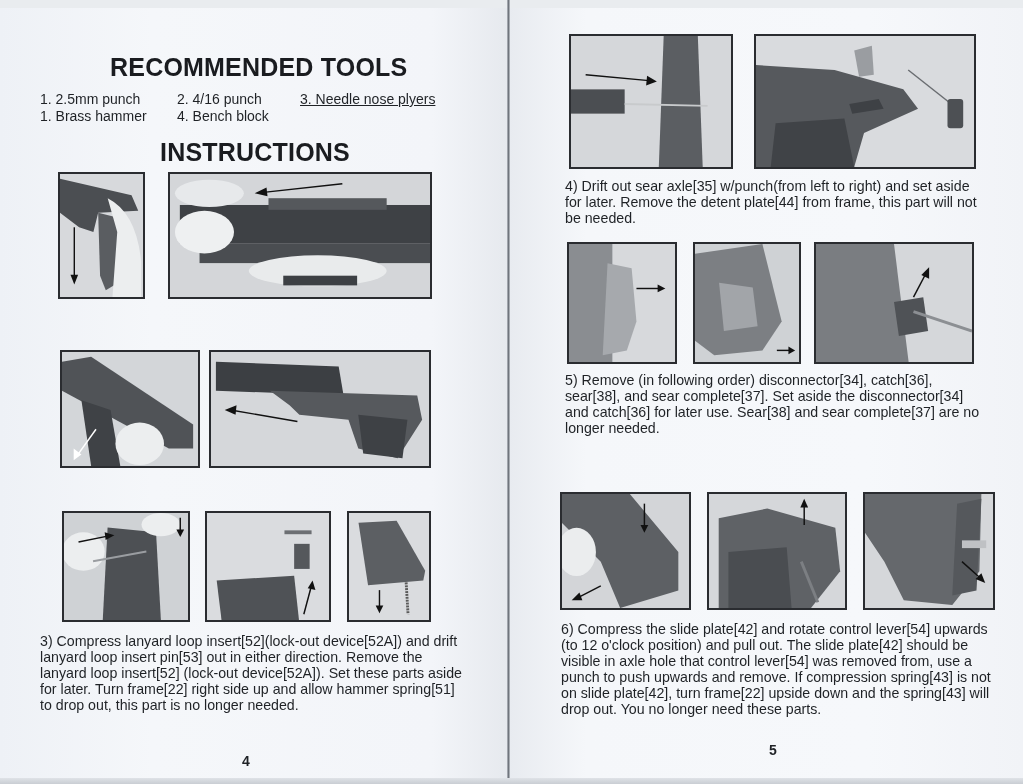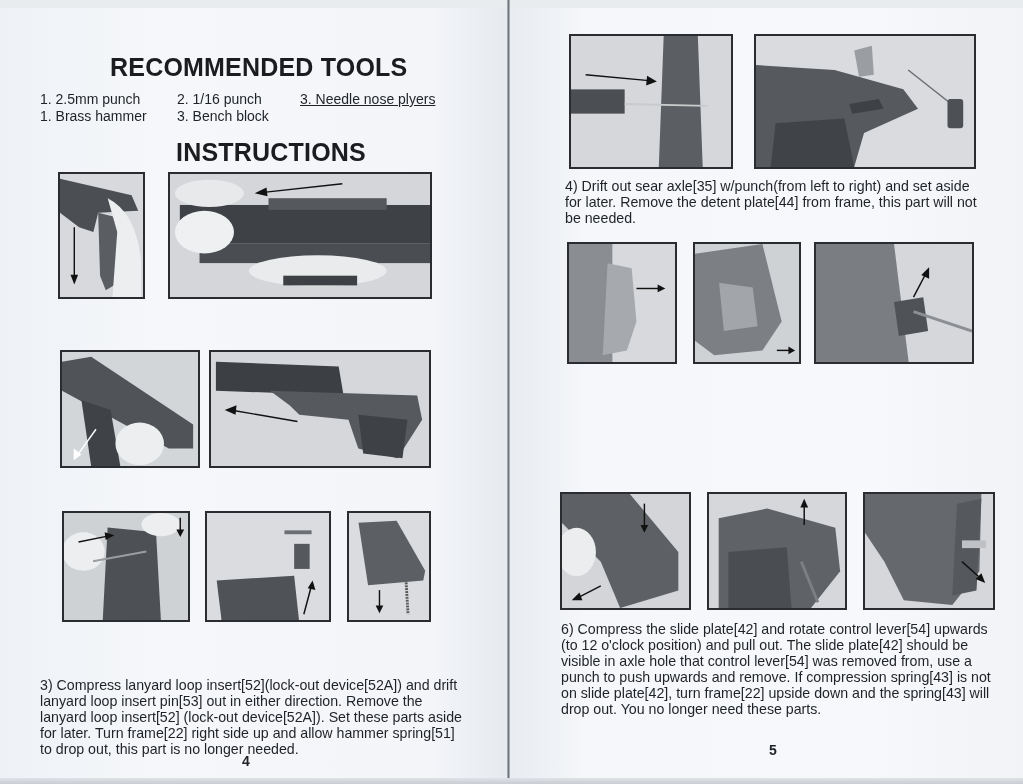--- a/index.html
+++ b/index.html
@@ -21,26 +21,26 @@
   .photo { position: absolute; border: 2px solid #2a2c30; background: #cfd2d6; overflow: hidden; }
   .photo svg { width: 100%; height: 100%; display: block; }
 </style>
 </head>
 <body>
 
 <div class="page left">
   <div class="abs h1" style="left:110px; top:45px;">RECOMMENDED TOOLS</div>
 
   <div class="abs tools" style="left:40px; top:82px;">1.  2.5mm punch</div>
-  <div class="abs tools" style="left:177px; top:82px;">2.  1/16  punch</div>
+  <div class="abs tools" style="left:177px; top:82px;">2.  4/16  punch</div>
   <div class="abs tools" style="left:300px; top:82px;text-decoration:underline;">3.  Needle nose plyers</div>
   <div class="abs tools" style="left:40px; top:99px;">1.  Brass hammer</div>
-  <div class="abs tools" style="left:177px; top:99px;">3.  Bench block</div>
-
-  <div class="abs h1" style="left:160px; top:130px;margin-left:16px;">INSTRUCTIONS</div>
+  <div class="abs tools" style="left:177px; top:99px;">4.  Bench block</div>
+
+  <div class="abs h1" style="left:160px; top:130px;">INSTRUCTIONS</div>
 
   <div class="photo" style="left:58px; top:164px; width:87px; height:127px;">
     <svg viewBox="0 0 87 127" preserveAspectRatio="none">
       <rect width="87" height="127" fill="#d7d9dc"></rect>
       <path d="M0 5 L75 22 L82 38 L40 40 L35 60 L20 55 L0 40 Z" fill="#4b4e52"></path>
       <path d="M40 40 L60 45 L65 110 L48 120 L42 105 Z" fill="#5a5d61"></path>
       <path d="M50 25 Q80 40 85 90 L85 127 L55 127 L60 60 Z" fill="#eceeef"></path>
       <line x1="15" y1="55" x2="15" y2="110" stroke="#111" stroke-width="1.5"></line>
       <path d="M11 104 L15 114 L19 104 Z" fill="#111"></path>
     </svg>
@@ -109,21 +109,21 @@
   <div class="photo" style="left:347px; top:503px; width:84px; height:111px;">
     <svg viewBox="0 0 84 111" preserveAspectRatio="none">
       <rect width="84" height="111" fill="#dadcdf"></rect>
       <path d="M10 10 L50 8 L80 60 L78 70 L20 75 Z" fill="#5c5f63"></path>
       <line x1="60" y1="72" x2="62" y2="105" stroke="#5a5a5a" stroke-width="3" stroke-dasharray="2 1"></line>
       <line x1="32" y1="80" x2="32" y2="100" stroke="#111" stroke-width="1.5"></line>
       <path d="M28 96 L32 104 L36 96 Z" fill="#111"></path>
     </svg>
   </div>
 
-  <div class="abs para" style="left:40px; top:625px; width:425px;margin-top:44px;">3)  Compress lanyard loop insert[52](lock-out device[52A]) and drift lanyard loop insert pin[53] out in either direction.  Remove the lanyard loop insert[52] (lock-out device[52A]).  Set these parts aside for later.  Turn frame[22] right side up and allow hammer spring[51] to drop out, this part is no longer needed.</div>
+  <div class="abs para" style="left:40px; top:625px; width:425px;">3)  Compress lanyard loop insert[52](lock-out device[52A]) and drift lanyard loop insert pin[53] out in either direction.  Remove the lanyard loop insert[52] (lock-out device[52A]).  Set these parts aside for later.  Turn frame[22] right side up and allow hammer spring[51] to drop out, this part is no longer needed.</div>
 
   <div class="abs pagenum" style="left:242px; top:745px;">4</div>
 </div>
 
 <div class="page right">
 
   <div class="photo" style="left:60px; top:26px; width:164px; height:135px;">
     <svg viewBox="0 0 164 135" preserveAspectRatio="none">
       <rect width="164" height="135" fill="#d5d7da"></rect>
       <path d="M95 0 L130 0 L135 135 L90 135 Z" fill="#5b5e62"></path>
@@ -169,20 +169,21 @@
     <svg viewBox="0 0 160 122" preserveAspectRatio="none">
       <rect width="160" height="122" fill="#d5d7da"></rect>
       <path d="M0 0 L80 0 L95 122 L0 122 Z" fill="#7a7d81"></path>
       <path d="M80 60 L110 55 L115 90 L85 95 Z" fill="#4f5256"></path>
       <line x1="100" y1="70" x2="160" y2="90" stroke="#8c8f93" stroke-width="3"></line>
       <line x1="100" y1="55" x2="113" y2="30" stroke="#111" stroke-width="1.5"></line>
       <path d="M108 32 L116 24 L116 36 Z" fill="#111"></path>
     </svg>
   </div>
 
+  <div class="abs para" style="left:56px; top:364px; width:420px;">5)  Remove (in following order) disconnector[34], catch[36], sear[38], and sear complete[37].  Set aside the disconnector[34] and catch[36] for later use.  Sear[38] and sear complete[37] are no longer needed.</div>
 
   <div class="photo" style="left:51px; top:484px; width:131px; height:118px;">
     <svg viewBox="0 0 131 118" preserveAspectRatio="none">
       <rect width="131" height="118" fill="#d3d5d8"></rect>
       <path d="M0 0 L70 0 L120 60 L120 100 L60 118 L40 70 L0 30 Z" fill="#5d6064"></path>
       <ellipse cx="15" cy="60" rx="20" ry="25" fill="#ebedee"></ellipse>
       <line x1="85" y1="10" x2="85" y2="35" stroke="#111" stroke-width="1.5"></line>
       <path d="M81 32 L85 40 L89 32 Z" fill="#111"></path>
       <line x1="40" y1="95" x2="15" y2="108" stroke="#111" stroke-width="1.5"></line>
       <path d="M18 102 L10 110 L21 110 Z" fill="#111"></path>

